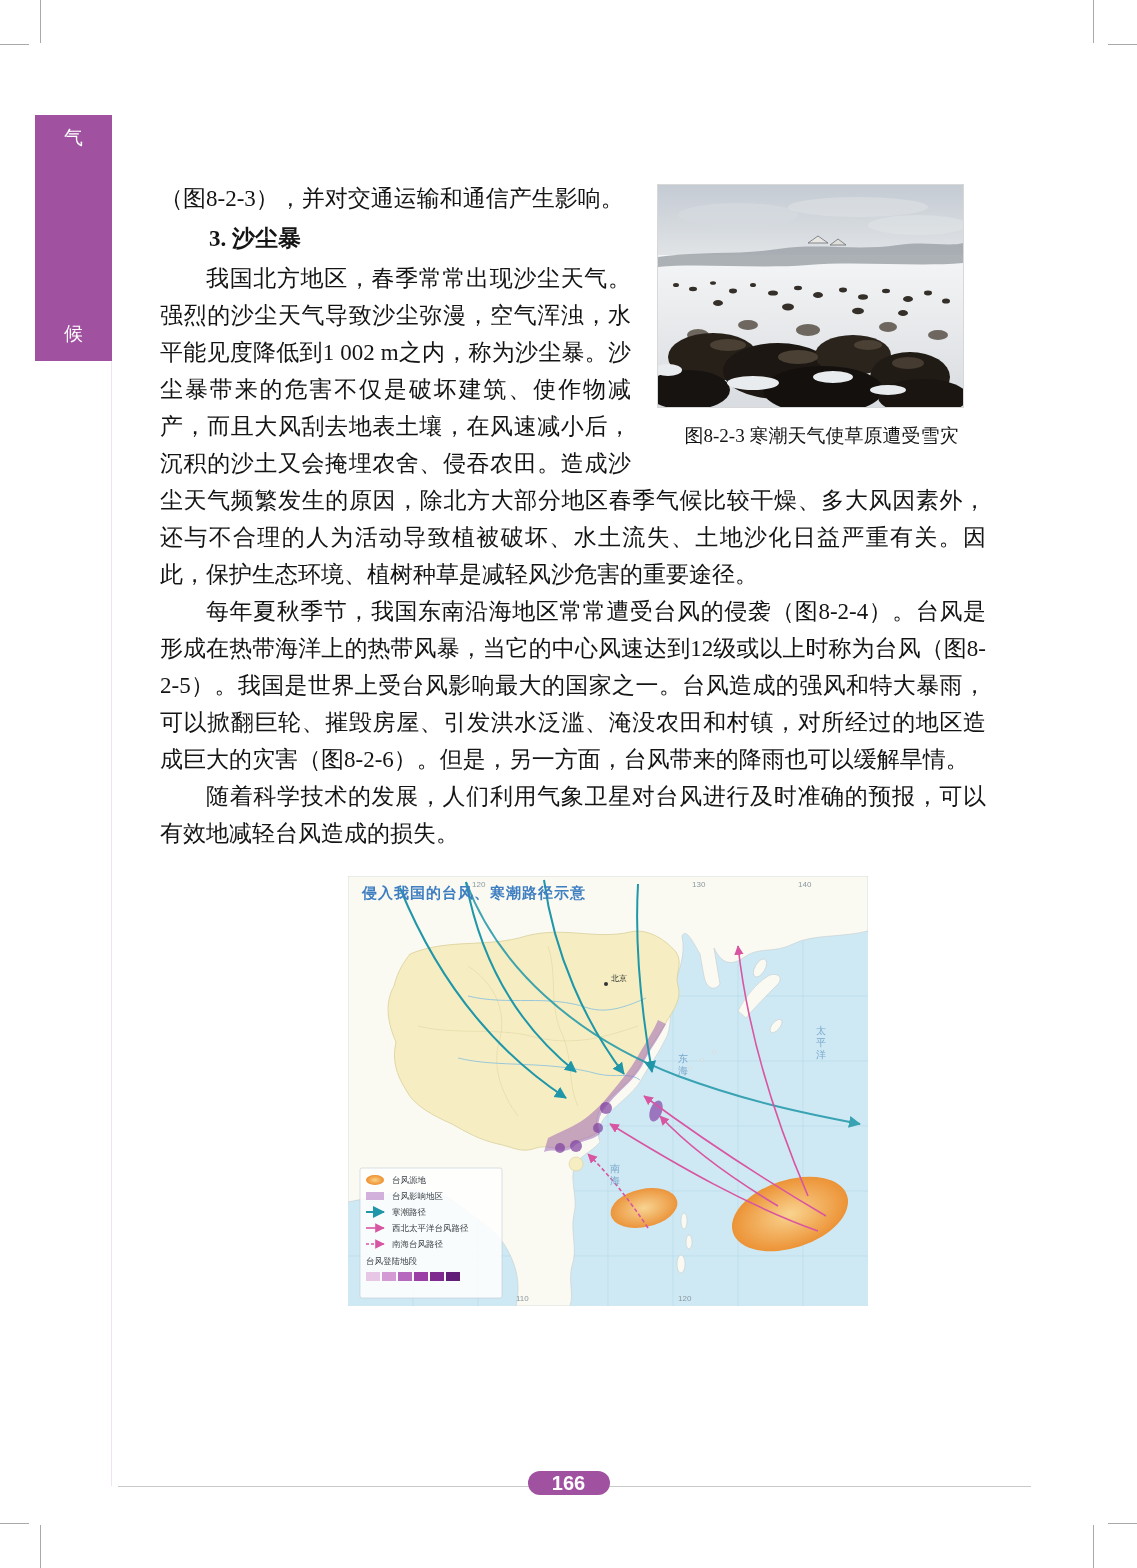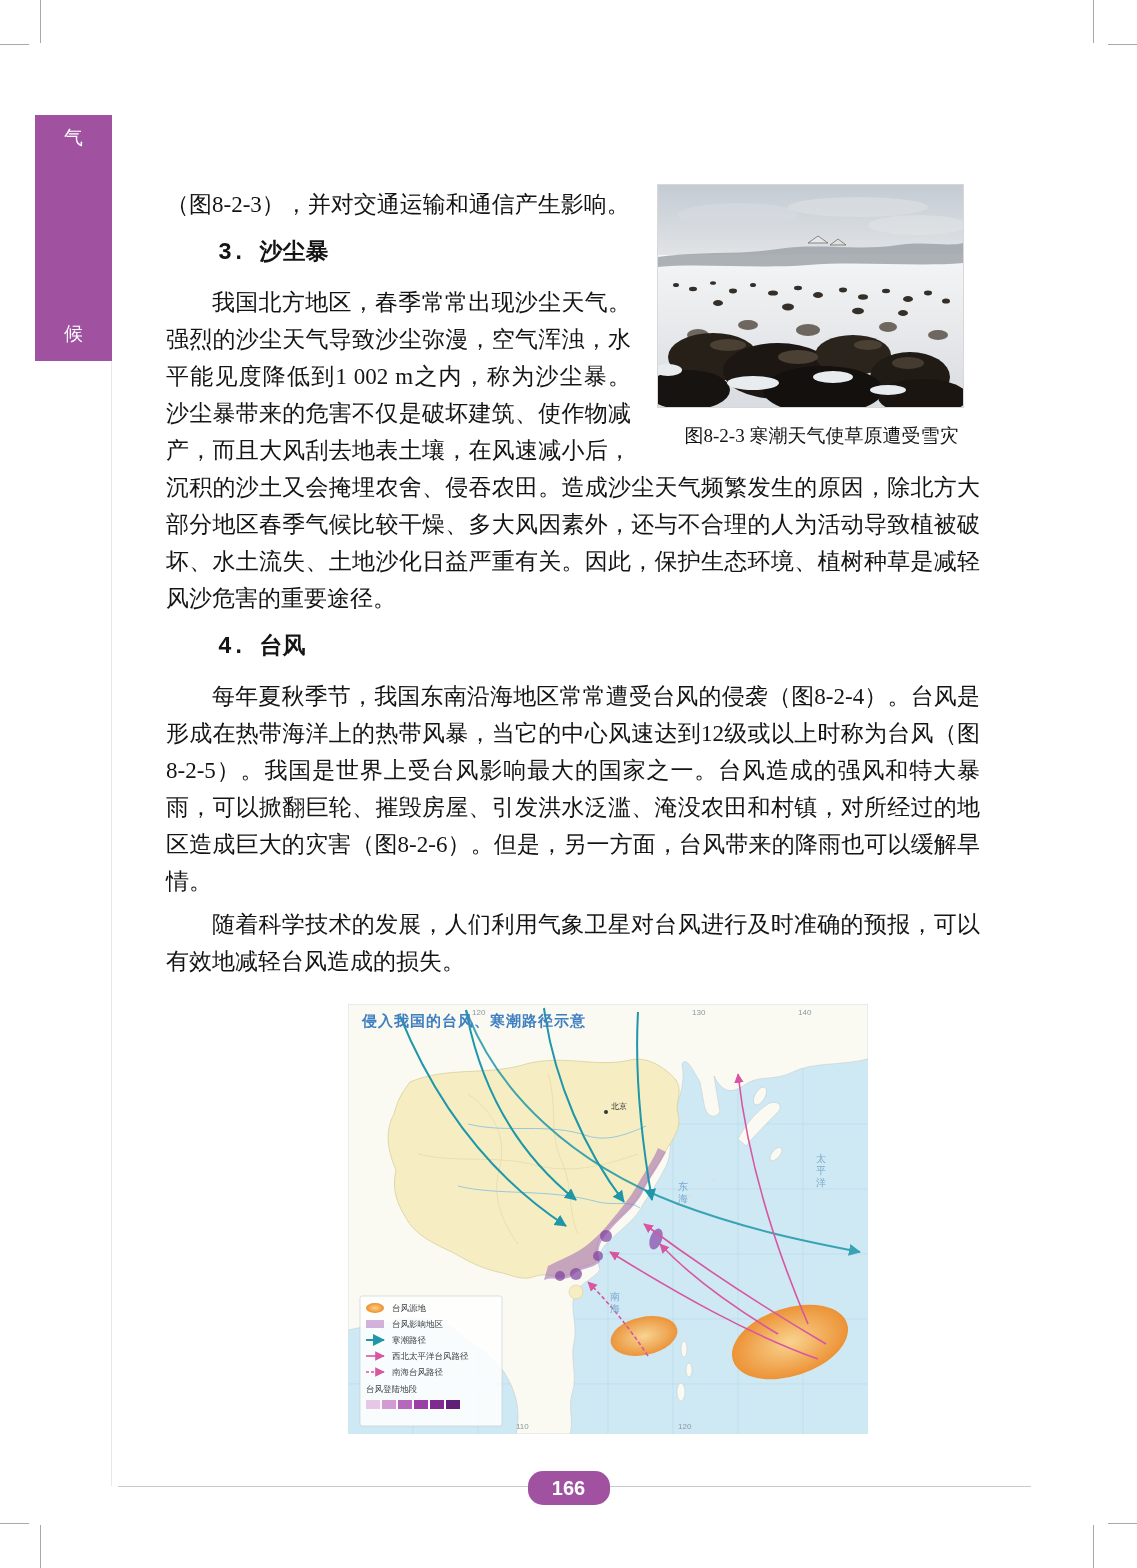--- a/index.html
+++ b/index.html
@@ -12,38 +12,38 @@
   
   .side-tab { position:absolute; left:35px; top:115px; width:77px; height:246px;
               background:#a052a0; box-sizing:border-box; padding:10px 0 14px;
               display:flex; flex-direction:column; justify-content:space-between; align-items:center;
               color:#ffffff; font-family:"Liberation Sans",sans-serif; font-size:19px; }
   .vrule { position:absolute; left:111px; top:115px; width:1px; height:1371px; background:#ece4ee; }
 
   
   .content { position:absolute; left:160px; top:180px; width:826px;
              font-size:23px; line-height:37px; text-align:justify; }
-  .content p { margin:6px; text-indent:2em; }
+  .content p { margin:0; text-indent:2em; }
   .content p.no-indent { text-indent:0; }
-  .content h3 { margin:12px; font-size:23px; line-height:37px; text-indent:2em;
-                font-family:Liberation Mono, monospace; font-weight:bold; }
+  .content h3 { margin:3px; font-size:23px; line-height:37px; text-indent:2em;
+                font-family:Liberation Serif, serif; font-weight:bold; }
 
   figure { margin:0; }
   figure.photo { float:right; width:329px; margin:4px 0 10px 26px; }
   figure.photo svg { display:block; border:1px solid #d8d8d8; }
   figcaption { text-align:center; text-indent:0; }
   figure.photo figcaption { font-size:19px; margin-top:9px; }
   figure.map { width:520px; margin:24px auto 0 188px; }
   figure.map svg { display:block; }
   figure.map figcaption { font-size:20px; margin-top:12px; }
 
   
   .footer-line { position:absolute; left:118px; right:106px; top:1486px; height:1px; background:#c9c9c9; }
   .page-pill { position:absolute; left:50%; top:1471px; transform:translateX(-50%);
-               width:82px; height:34px; border-radius:15px; background:#a052a0;
+               width:82px; height:24px; border-radius:15px; background:#a052a0;
                color:#ffffff; font-family:"Liberation Sans",sans-serif; font-size:20px; font-weight:bold;
                display:flex; align-items:center; justify-content:center; }
 </style>
 </head>
 <body>
 
 <div class="page">
 
   <div class="mark" style="left:40px;top:0;width:1px;height:43px;"></div>
   <div class="mark" style="left:0;top:44px;width:29px;height:1px;"></div>
@@ -130,21 +130,20 @@
           <ellipse cx="230" cy="205" rx="18" ry="5" fill="#e9ecee"></ellipse>
           <ellipse cx="10" cy="185" rx="14" ry="6" fill="#e9ecee"></ellipse>
         </g>
       </svg>
       <figcaption>图8-2-3 寒潮天气使草原遭受雪灾</figcaption>
     </figure>
 
     <p class="no-indent">（图8-2-3），并对交通运输和通信产生影响。</p>
     <h3>3. 沙尘暴</h3>
     <p>我国北方地区，春季常常出现沙尘天气。强烈的沙尘天气导致沙尘弥漫，空气浑浊，水平能见度降低到1 002 m之内，称为沙尘暴。沙尘暴带来的危害不仅是破坏建筑、使作物减产，而且大风刮去地表土壤，在风速减小后，沉积的沙土又会掩埋农舍、侵吞农田。造成沙尘天气频繁发生的原因，除北方大部分地区春季气候比较干燥、多大风因素外，还与不合理的人为活动导致植被破坏、水土流失、土地沙化日益严重有关。因此，保护生态环境、植树种草是减轻风沙危害的重要途径。</p>
-    <h3>4. 台风</h3>
     <p>每年夏秋季节，我国东南沿海地区常常遭受台风的侵袭（图8-2-4）。台风是形成在热带海洋上的热带风暴，当它的中心风速达到12级或以上时称为台风（图8-2-5）。我国是世界上受台风影响最大的国家之一。台风造成的强风和特大暴雨，可以掀翻巨轮、摧毁房屋、引发洪水泛滥、淹没农田和村镇，对所经过的地区造成巨大的灾害（图8-2-6）。但是，另一方面，台风带来的降雨也可以缓解旱情。</p>
     <p>随着科学技术的发展，人们利用气象卫星对台风进行及时准确的预报，可以有效地减轻台风造成的损失。</p>
 
     <figure class="map">
       <svg width="520" height="430" viewBox="0 0 520 430" role="img" font-family="Liberation Sans, sans-serif">
         <defs>
           <radialGradient id="org">
             <stop offset="0" stop-color="#fbd28a"></stop>
               <stop offset="1" stop-color="#ee8e2c"></stop>
           </radialGradient>

